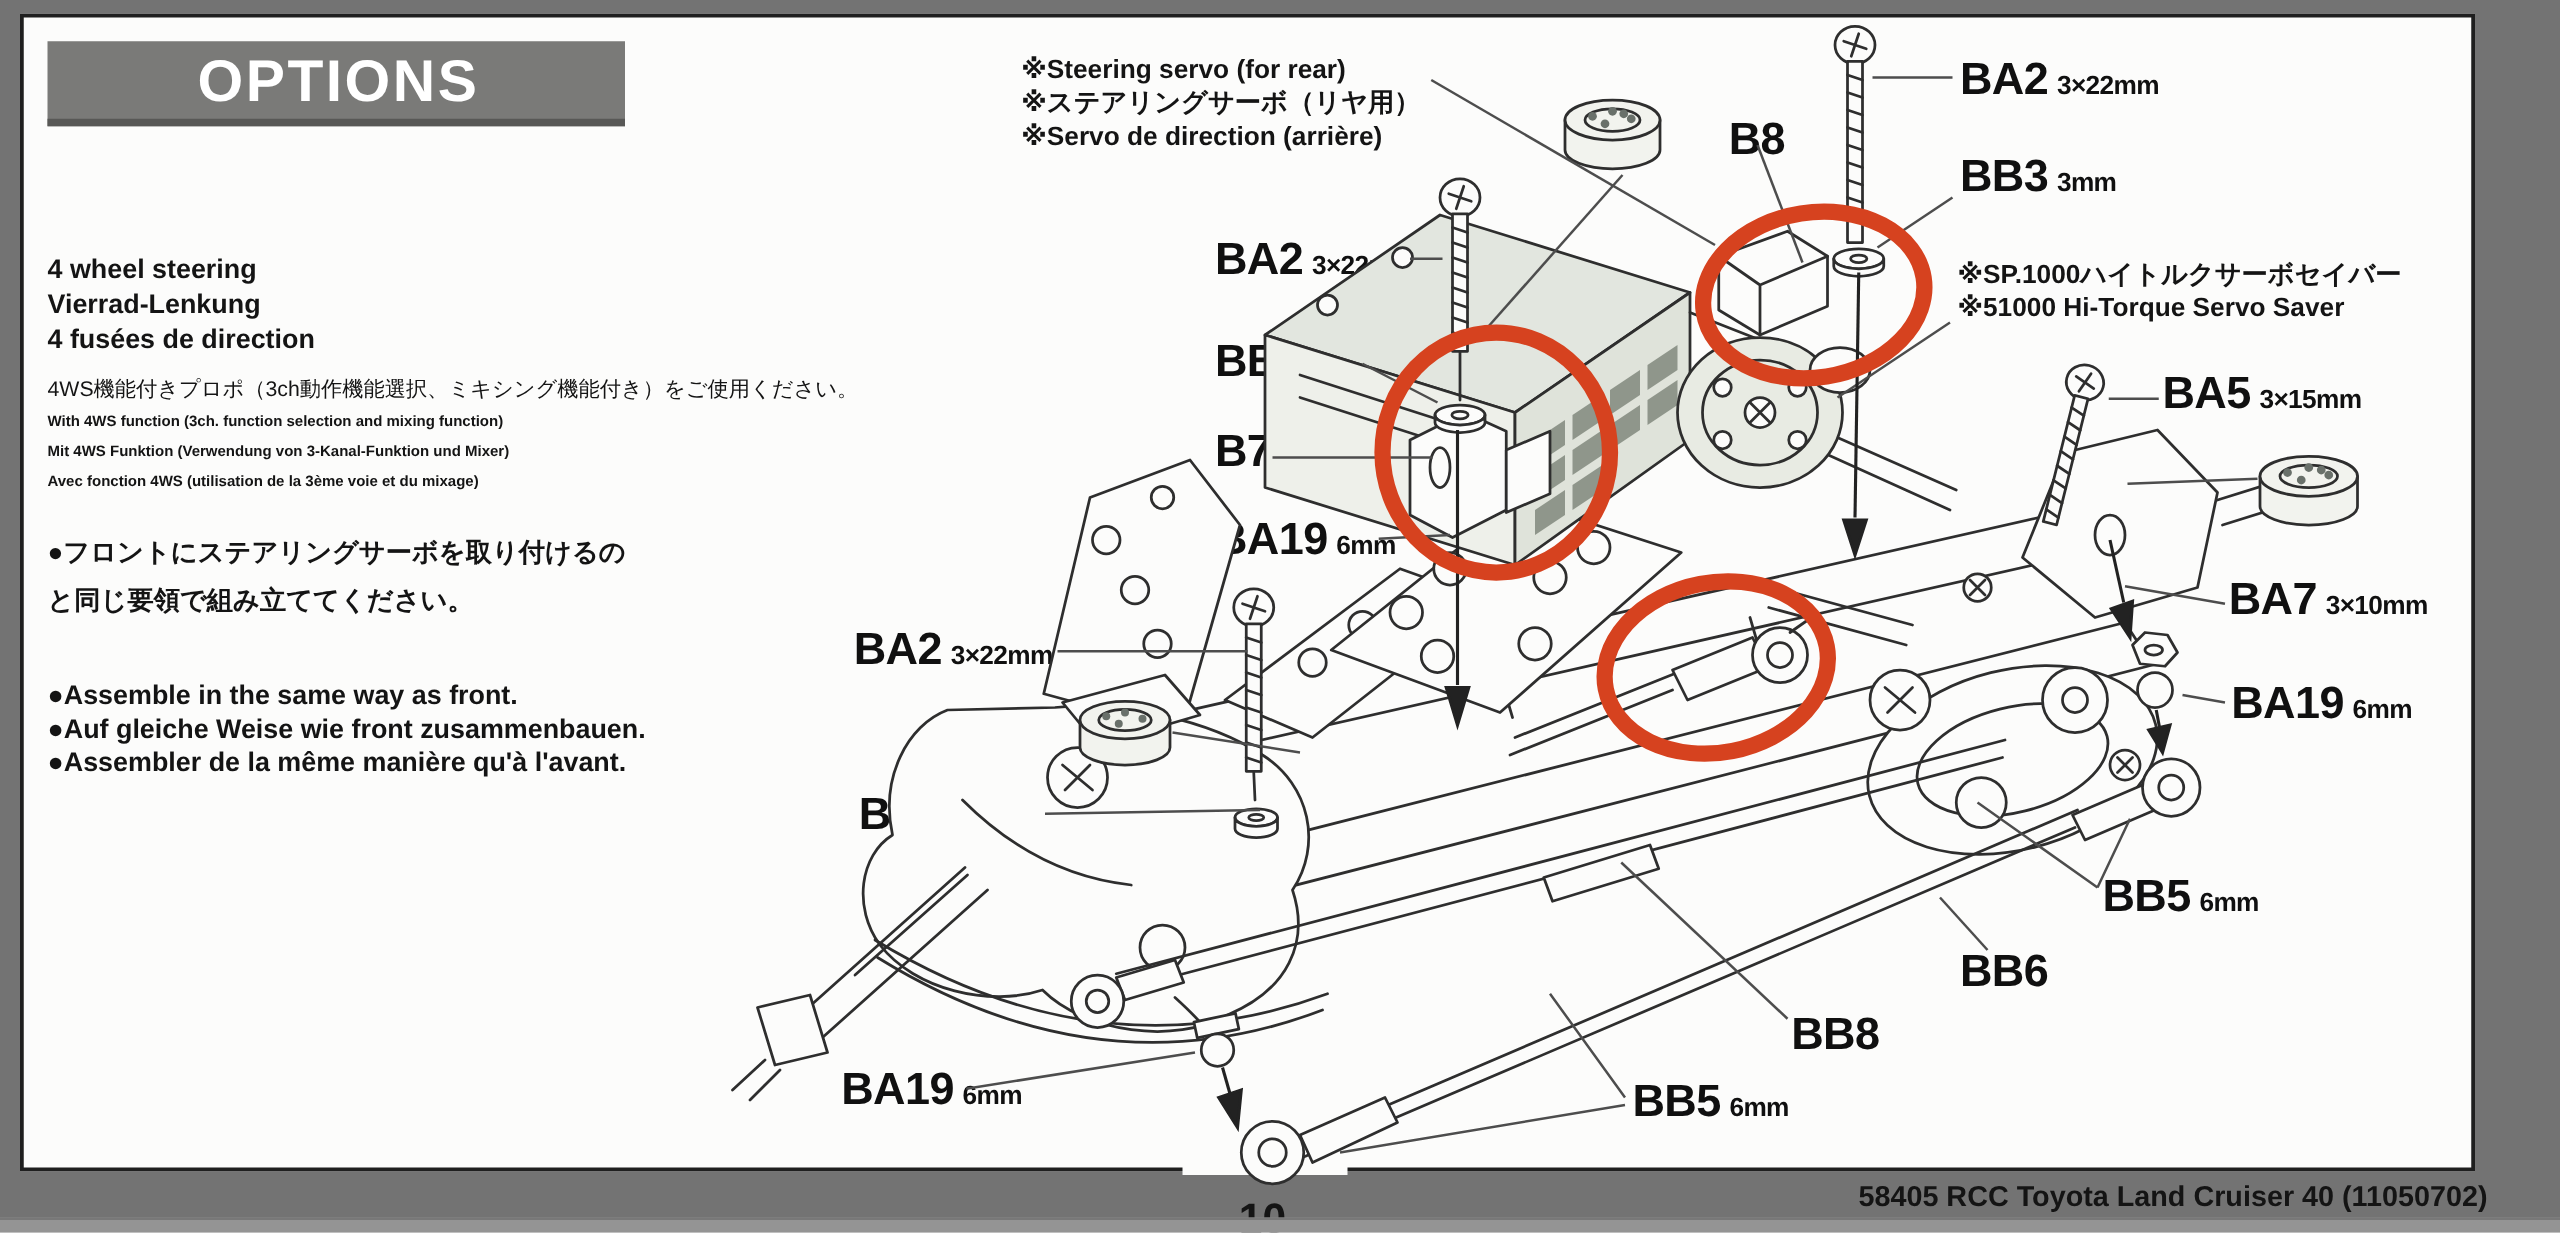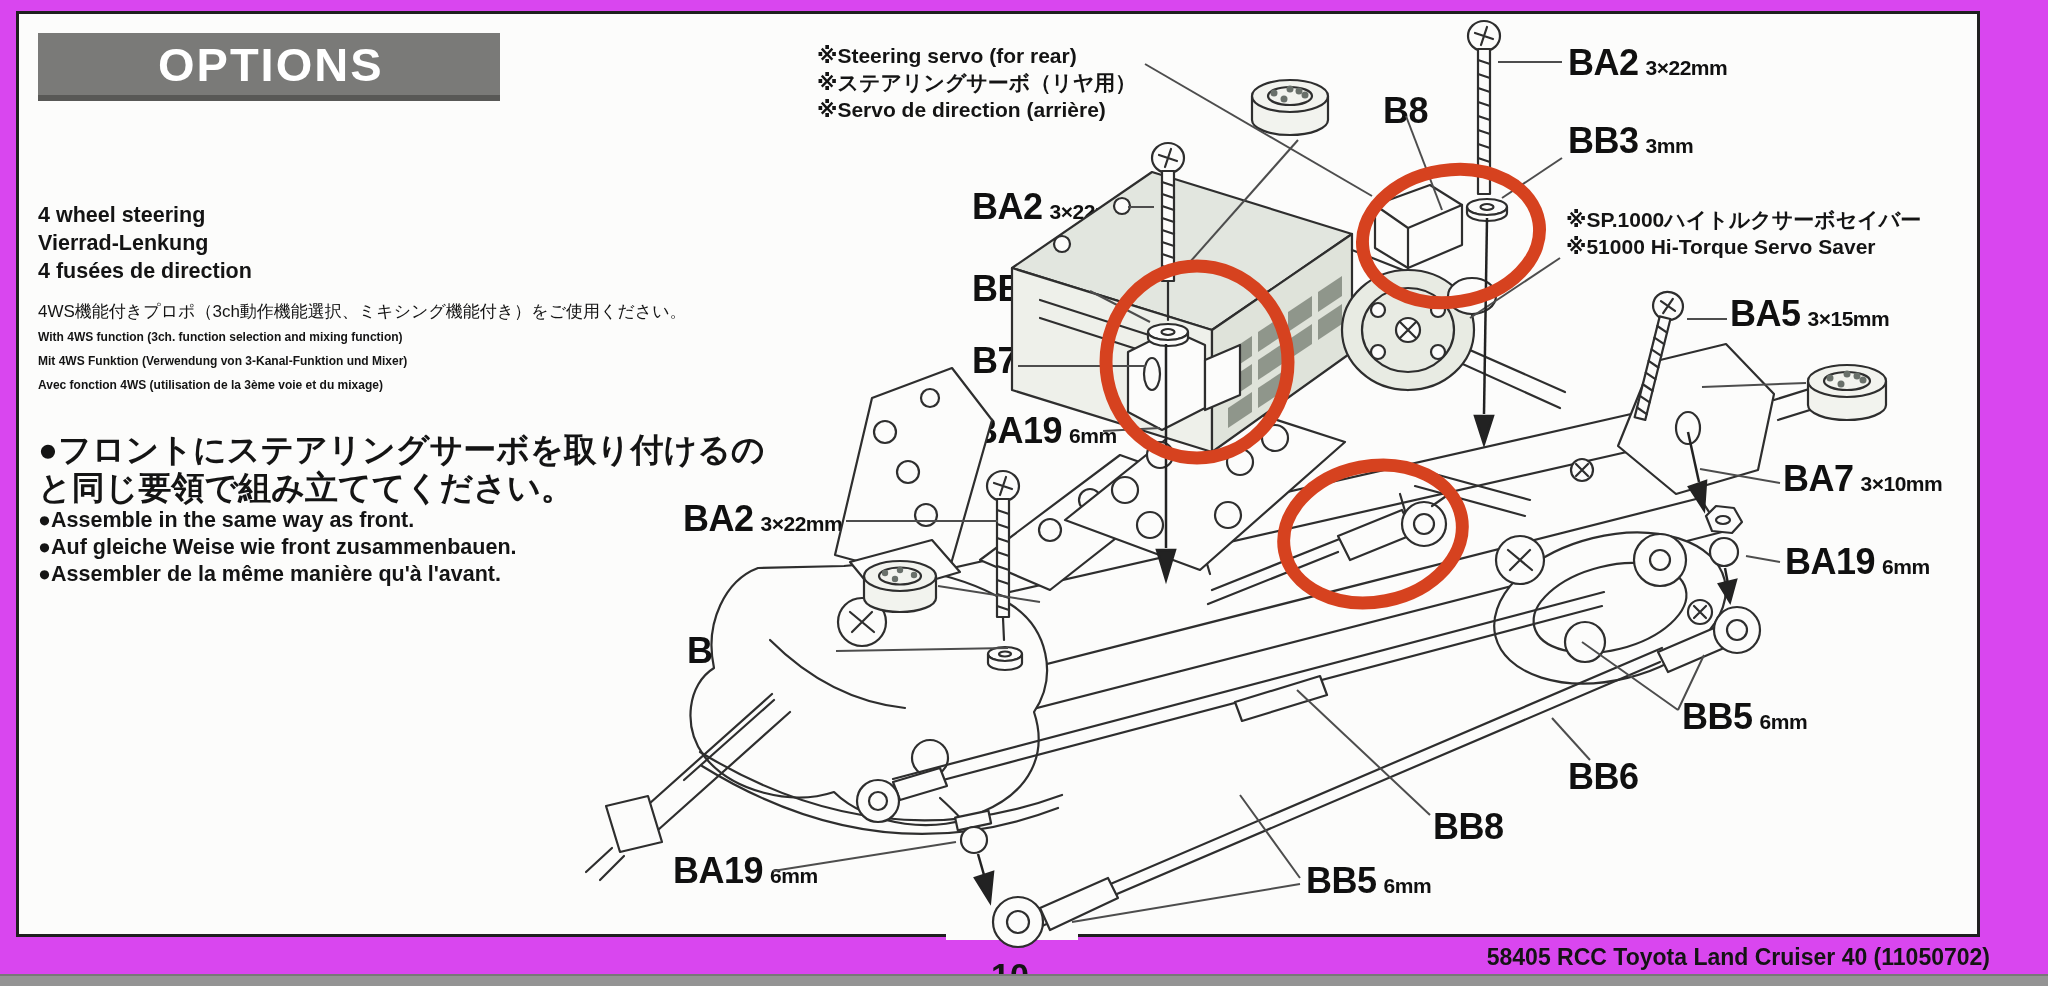--- a/index.html
+++ b/index.html
@@ -1,31 +1,31 @@
 <!DOCTYPE html>
 <html><head>
 <meta charset="utf-8">
 <style>
   html,body{margin:0;padding:0;background:#e8e8e8;}
-  .page{position:relative;width:2048px;height:986px;background:#d946ef;overflow:hidden;
+  .page{position:relative;width:2048px;height:986px;background:#737373;overflow:hidden;
         font-family:"Liberation Sans","DejaVu Sans",sans-serif;color:#141414;}
   .content-box{position:absolute;left:16px;top:11px;width:1958px;height:920px;
         border:3px solid #1f1f1f;background:#fcfcfb;}
   
   .banner{position:absolute;left:38px;top:33px;width:462px;height:62px;background:#7a7a78;
         border-bottom:6px solid #585856;}
   .banner-text{position:absolute;left:120px;top:4px;font-size:47px;font-weight:bold;color:#ffffff;
         letter-spacing:2px;}
   .t{position:absolute;white-space:nowrap;}
   .title-jp{font-size:26px;font-weight:600;}
   .subtitle{font-size:21.5px;font-weight:600;}
   .req-jp{font-size:17px;font-weight:400;}
   .req{font-size:12px;font-weight:600;}
-  .bullet-jp{font-size:33px;font-weight:600;}
-  .bullet{font-size:21.5px;font-weight:600;}
+  .bullet-jp{font-size:21px;font-weight:600;}
+  .bullet{font-size:21.5px;font-weight:600;margin-top:36px;}
   
   .callout{position:absolute;white-space:nowrap;font-weight:bold;color:#101010;}
   .callout .code{font-size:36px;letter-spacing:-0.5px;}
   .callout .size{font-size:21px;margin-left:7px;letter-spacing:-0.5px;}
   .note{position:absolute;white-space:nowrap;font-size:21px;font-weight:600;line-height:27px;}
   
   .page-number{position:absolute;left:975px;top:940px;width:70px;text-align:center;
         font-size:34px;font-weight:bold;margin-top:16px;}
   .footer-product{position:absolute;right:58px;top:944px;font-size:23px;font-weight:bold;}
   .bottom-bar{position:absolute;left:0;top:974px;width:2048px;height:12px;background:#949494;

